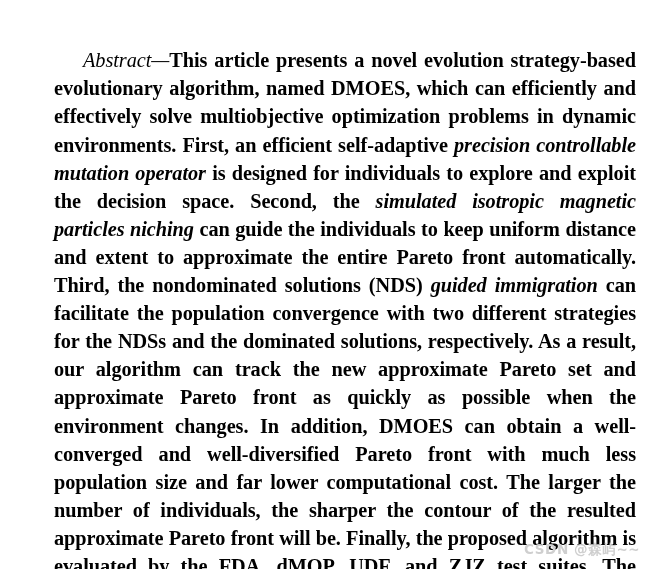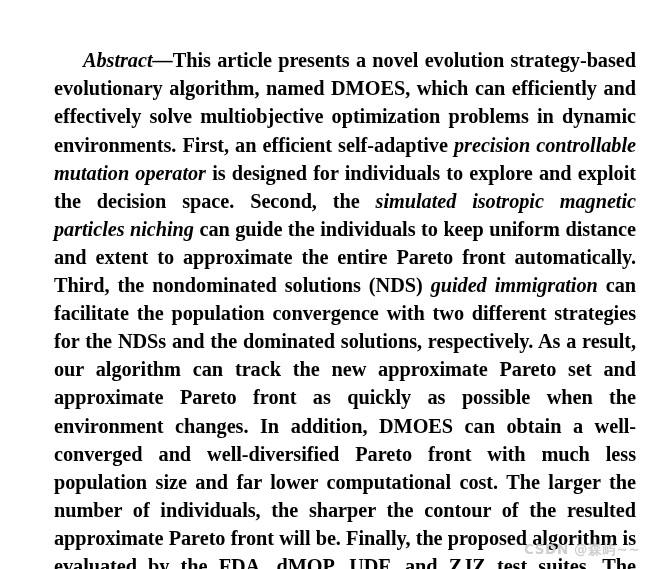--- a/index.html
+++ b/index.html
@@ -37,21 +37,21 @@
     line-height: 28.1px;
     color: #000000;
     text-indent: 29px;
     letter-spacing: -0.05px;
     word-spacing: 0.1px;
     -webkit-font-smoothing: none;
   }
 
   #abstract-paragraph .lead-term {
     font-style: italic;
-    font-weight: bold;
+    font-weight: normal;
   }
 
   #abstract-paragraph .emph {
     font-style: italic;
     font-weight: bold;
   }
 
   #watermark {
     position: absolute;
     left: 524px;

